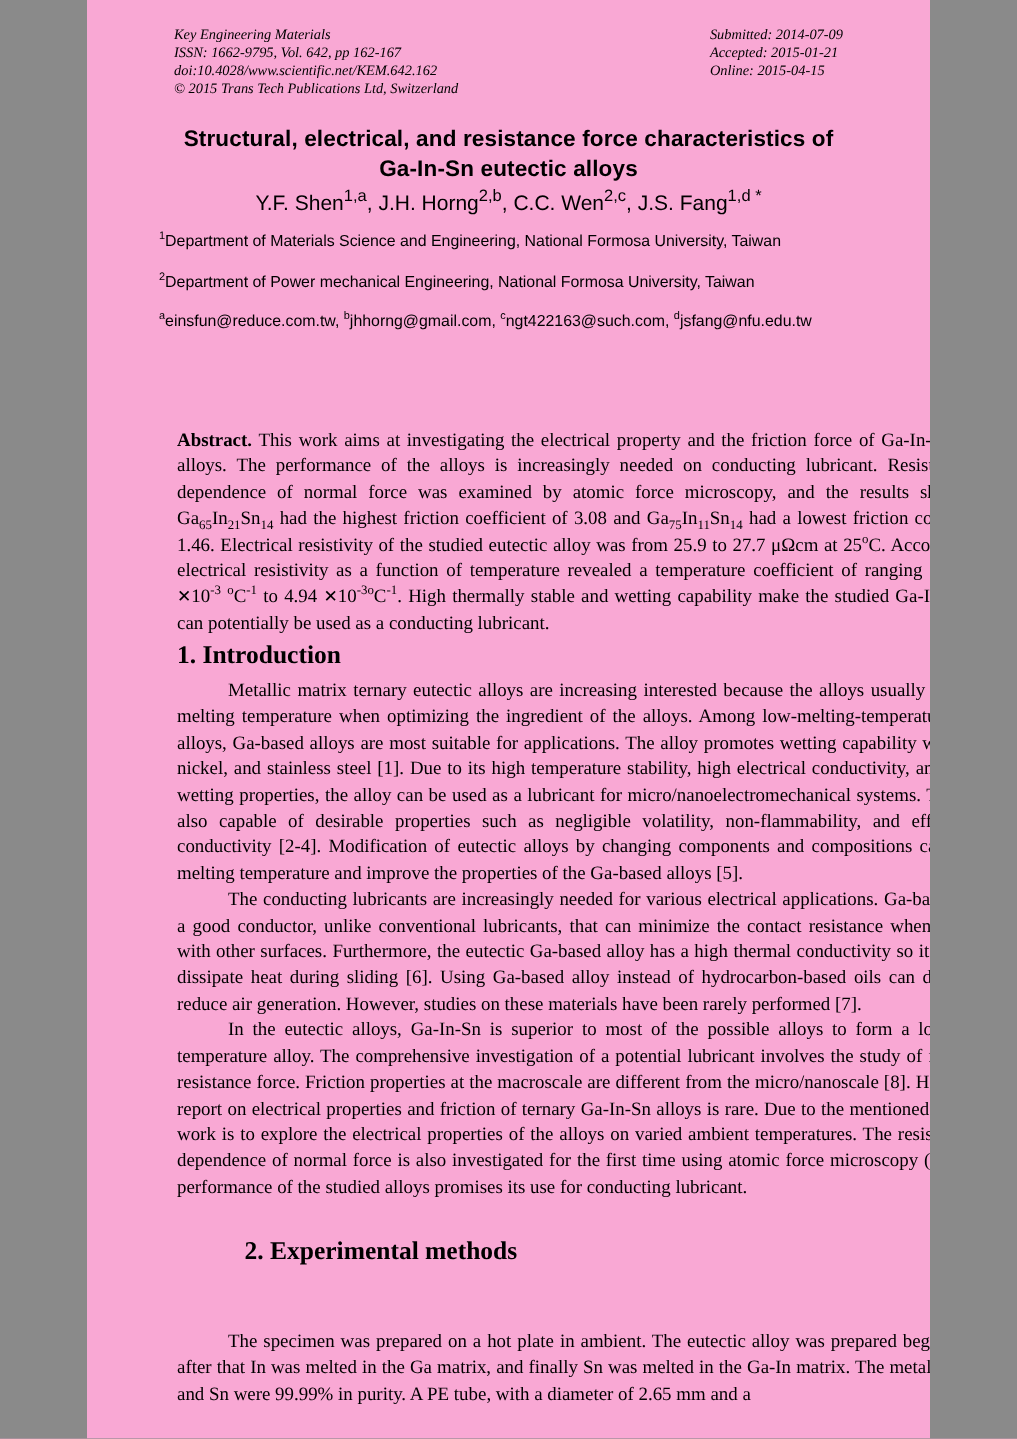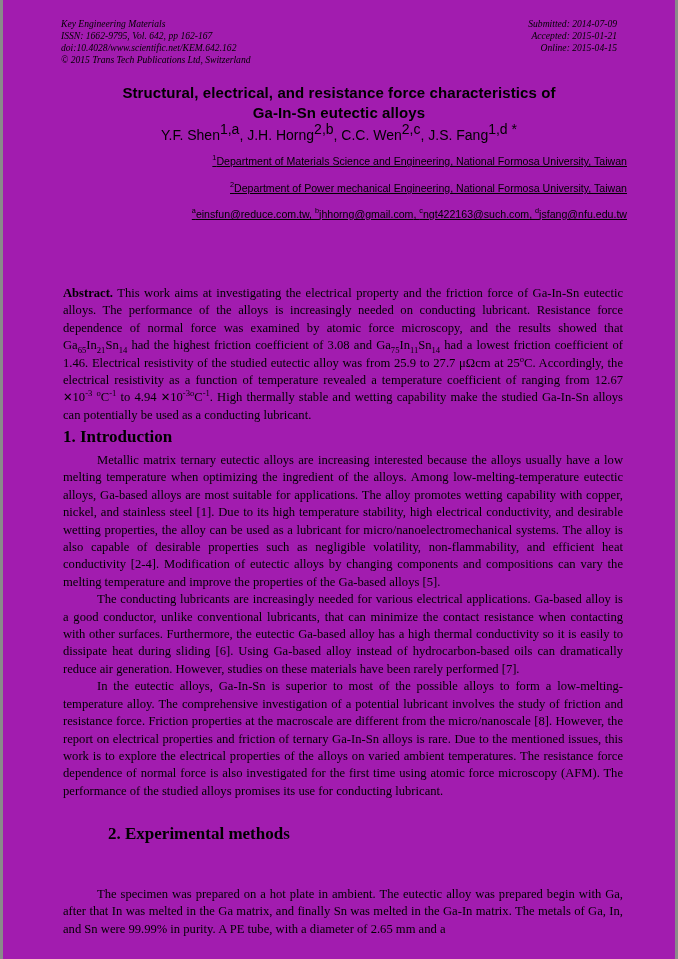--- a/index.html
+++ b/index.html
@@ -2,23 +2,23 @@
 <html><head>
 <meta charset="utf-8">
 <style>
   html, body {
     margin: 0;
     padding: 0;
     background: #8a8a8a;
   }
   .page {
     position: relative;
-    width: 672px;
+    width: 562px;
     height: 959px;
-    background: #a21caf;
+    background: #f9a8d4;
     margin: 0 auto;
     overflow: hidden;
     box-sizing: border-box;
     color: #000;
     font-family: "Liberation Serif", serif;
   }
 
   
   .jhead {
     position: absolute;
@@ -30,21 +30,21 @@
   .jhead-left, .jhead-right {
     position: absolute;
     top: 0;
     font-family: "Liberation Serif", serif;
     font-style: italic;
     font-size: 9.6px;
     line-height: 11.9px;
     white-space: nowrap;
   }
   .jhead-left { left: 0; text-align: left; }
-  .jhead-right { right: 0; text-align: right; }
+  .jhead-right { right: 0; }
   .jhead-left div, .jhead-right div { white-space: nowrap; }
 
   
   .title {
     position: absolute;
     left: 58px;
     right: 58px;
     top: 83px;
     text-align: center;
     font-family: "Liberation Sans", sans-serif;
@@ -59,36 +59,35 @@
     position: absolute;
     left: 58px;
     right: 58px;
     top: 126px;
     text-align: center;
     font-family: "Liberation Sans", sans-serif;
     font-size: 14px;
     line-height: 18px;
   }
   .authors sup {
-    font-size: 14px;
+    font-size: 11px;
     vertical-align: super;
     line-height: 0;
     margin-top: 20px;
   }
 
   
   .affil {
     position: absolute;
     left: 48px;
     right: 48px;
-    text-align: right;
+    text-align: left;
     font-family: "Liberation Sans", sans-serif;
     font-size: 10.6px;
     line-height: 14px;
-    text-decoration: underline;
   }
   .affil sup {
     font-size: 7.3px;
     vertical-align: super;
     line-height: 0;
   }
   .affil-1 { top: 154px; }
   .affil-2 { top: 181px; }
   .affil-mail { top: 207px; font-size: 10.6px; }
 

